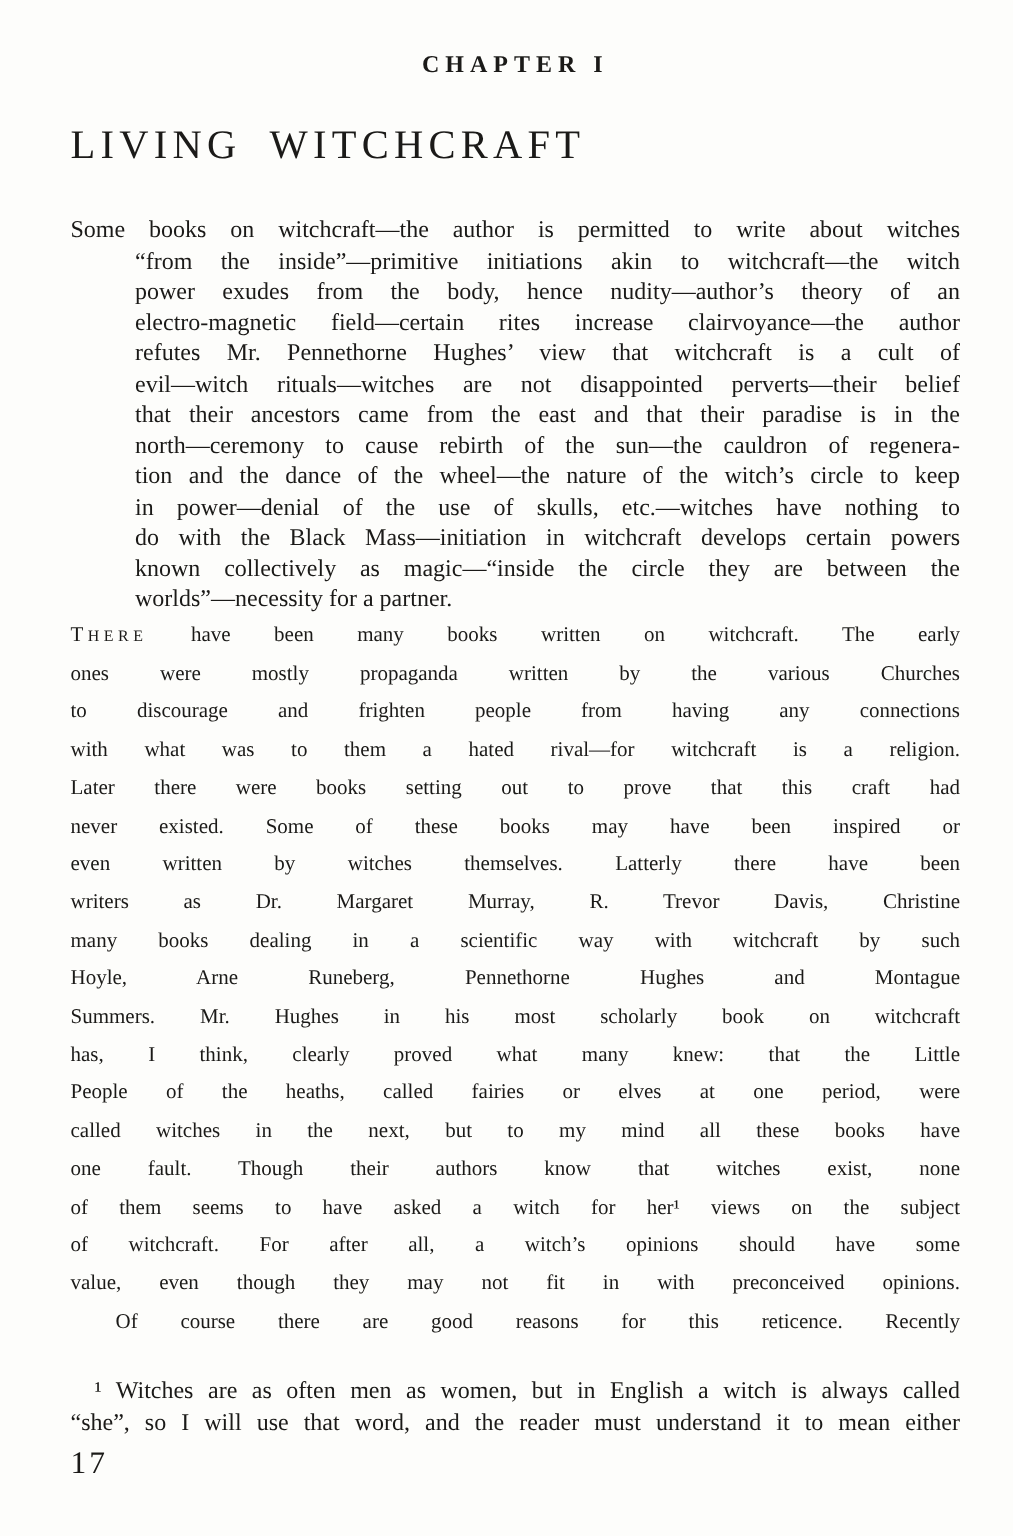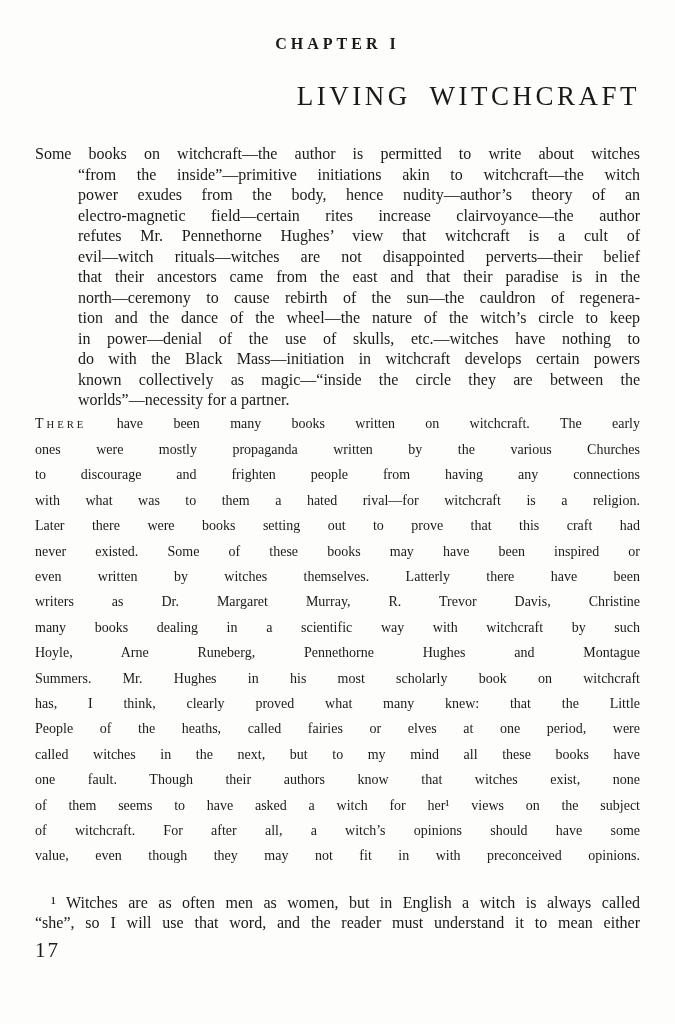--- a/index.html
+++ b/index.html
@@ -3,31 +3,31 @@
 <meta charset="utf-8">
 <style>
   * { margin: 0; padding: 0; box-sizing: border-box; }
   html, body { width: 675px; height: 1024px; }
   body {
     background: #fdfdfb;
     color: #1b1a18;
     font-family: "Liberation Serif", serif;
     overflow: hidden;
   }
-  .page { width: 675px; height: 1024px; padding: 34px 35px 0 35px; }
+  .page { width: 675px; height: 1024px; padding: 34px 35px 0 47px; }
 
   .chapter {
     text-align: center;
     font-size: 16px;
     line-height: 20px;
     font-weight: bold;
     letter-spacing: 4px;
   }
   .title {
-    text-align: right;
+    text-align: left;
     font-size: 27px;
     line-height: 32px;
     font-weight: normal;
     letter-spacing: 3.5px;
     word-spacing: 9px;
     margin-top: 26px;
   }
 
   .synopsis {
     margin-top: 32px;
@@ -106,20 +106,21 @@
         <div class="body-line">Summers. Mr. Hughes in his most scholarly book on witchcraft</div>
         <div class="body-line">has, I think, clearly proved what many knew: that the Little</div>
         <div class="body-line">People of the heaths, called fairies or elves at one period, were</div>
         <div class="body-line">called witches in the next, but to my mind all these books have</div>
         <div class="body-line">one fault. Though their authors know that witches exist, none</div>
         <div class="body-line">of them seems to have asked a witch for her¹ views on the subject</div>
         <div class="body-line">of witchcraft. For after all, a witch’s opinions should have some</div>
         <div class="body-line last">value, even though they may not fit in with preconceived opinions.</div>
       </div>
 
+    <div class="body-line indent">Of course there are good reasons for this reticence. Recently</div>
   </div>
 
   <div class="footnote">
 
   <div class="line first">¹ Witches are as often men as women, but in English a witch is always called</div>
       <div class="line">“she”, so I will use that word, and the reader must understand it to mean either</div>
     </div>
 
   <div class="page-number">17</div>
 

